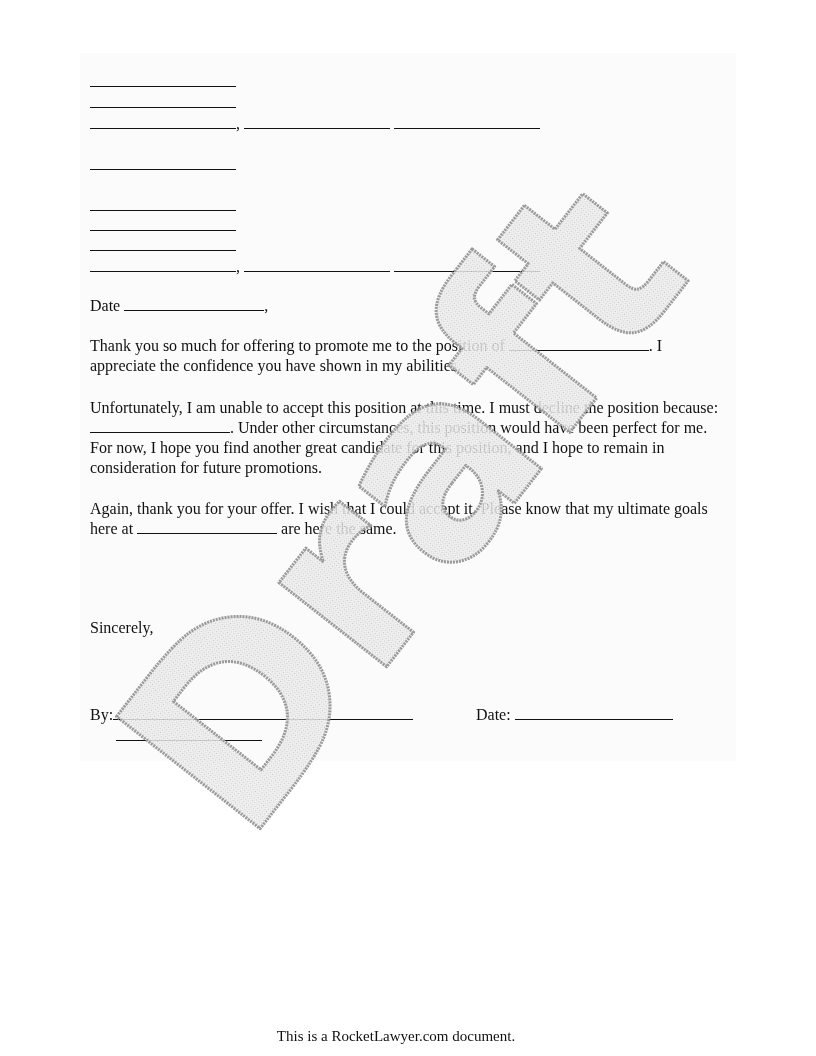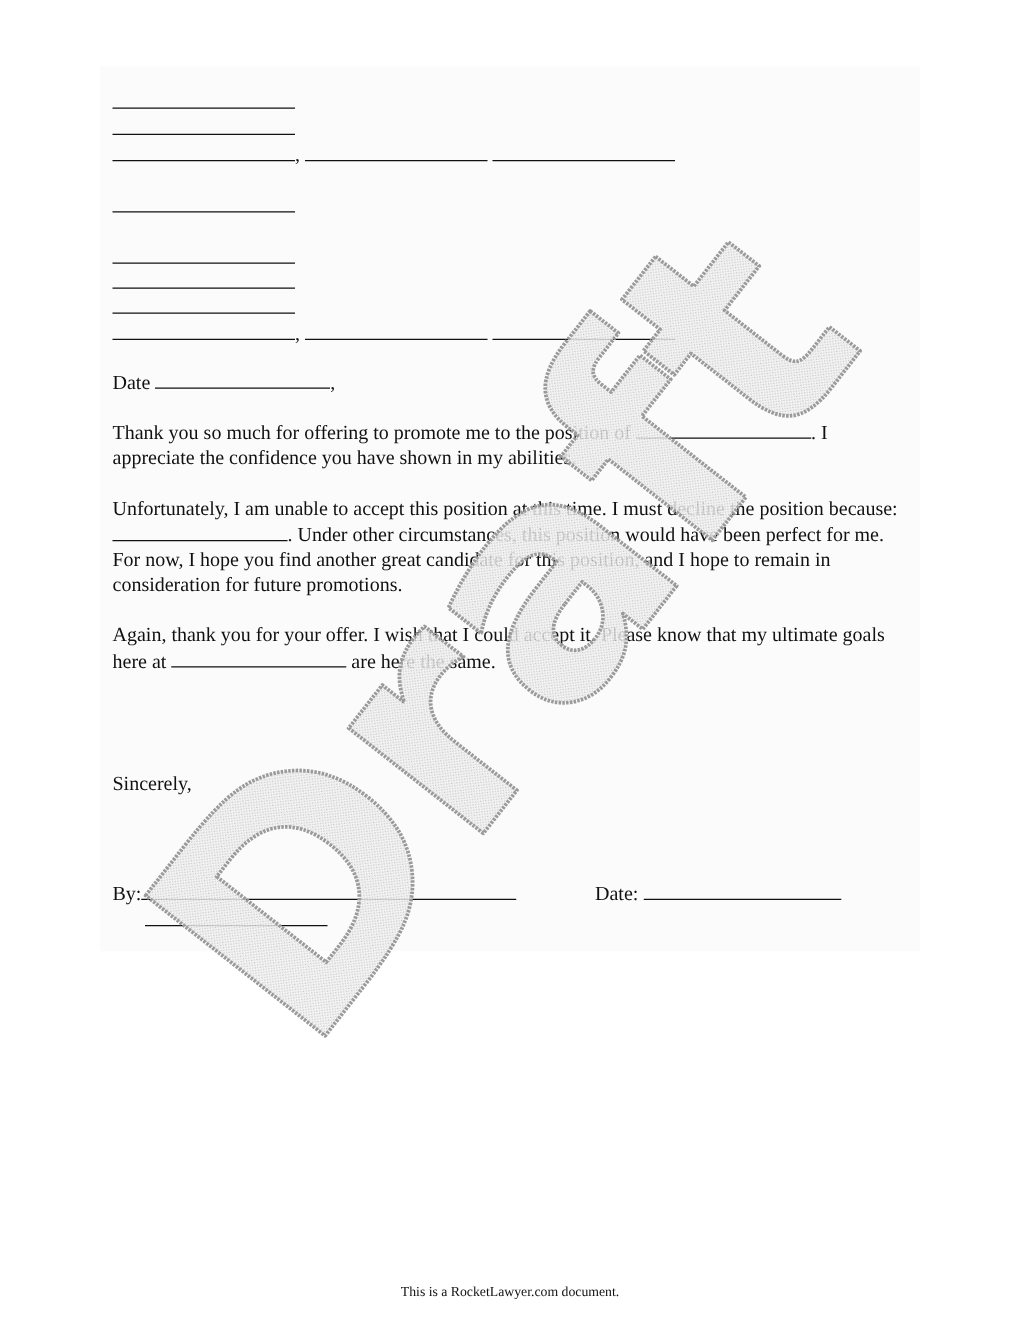--- a/index.html
+++ b/index.html
@@ -15,22 +15,22 @@
     .page { position: absolute; left: 90px; top: 0; width: 640px; font-size: 16px; line-height: 20px; }
     .line { position: absolute; left: 0; white-space: nowrap; }
     .blank { display: inline-block; border-bottom: 1px solid #111; height: 14px; vertical-align: baseline; }
     .b146 { width: 146px; }
     .b140 { width: 140px; }
     .b158 { width: 158px; }
     .b300 { width: 300px; }
     .para { position: absolute; left: 0; width: 640px; }
     .p { margin: 0; }
     .footer {
-      position: absolute; left: 12px; width: 792px; top: 1028px; text-align: center;
-      font-size: 11px; color: #111;
+      position: absolute; left: 0; width: 792px; top: 1028px; text-align: center;
+      font-size: 15px; color: #111;
     }
     .watermark { position: absolute; left: 0; top: 0; width: 816px; height: 1056px; pointer-events: none; }
   </style>
 </head>
 <body>
 
 <div class="content-bg"></div>
 
 <div class="page">
 

